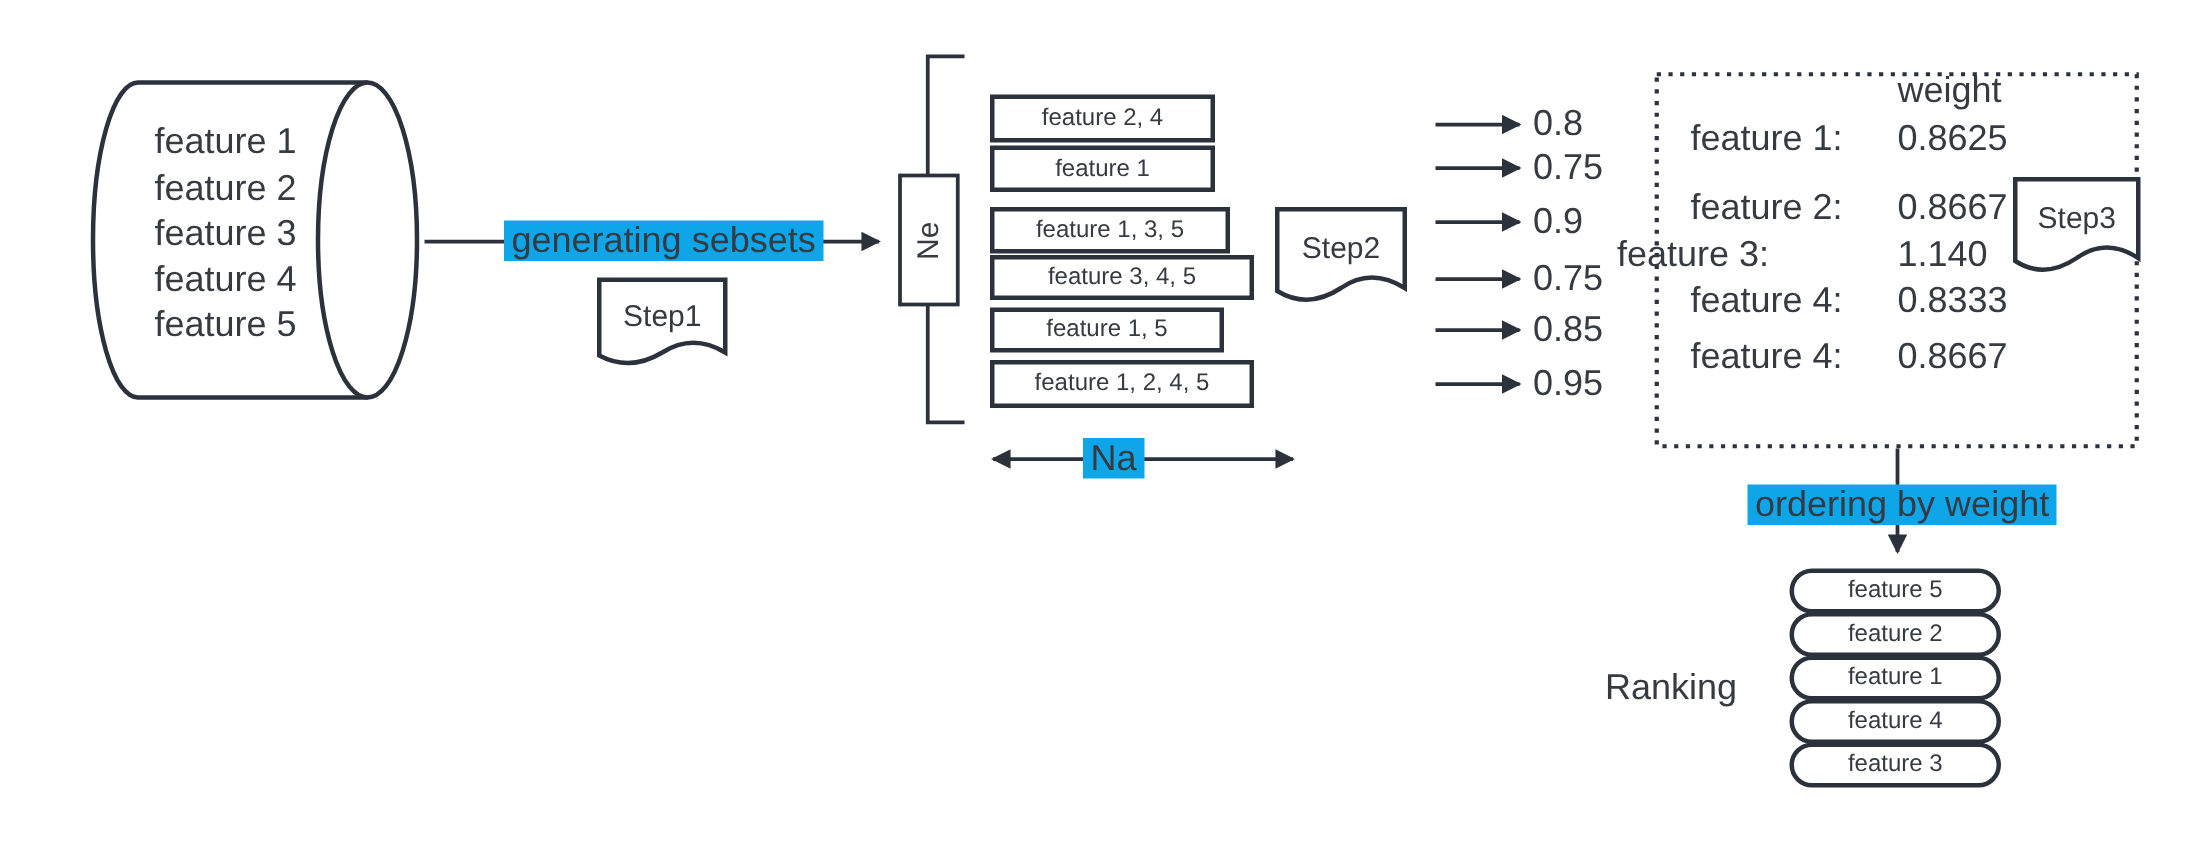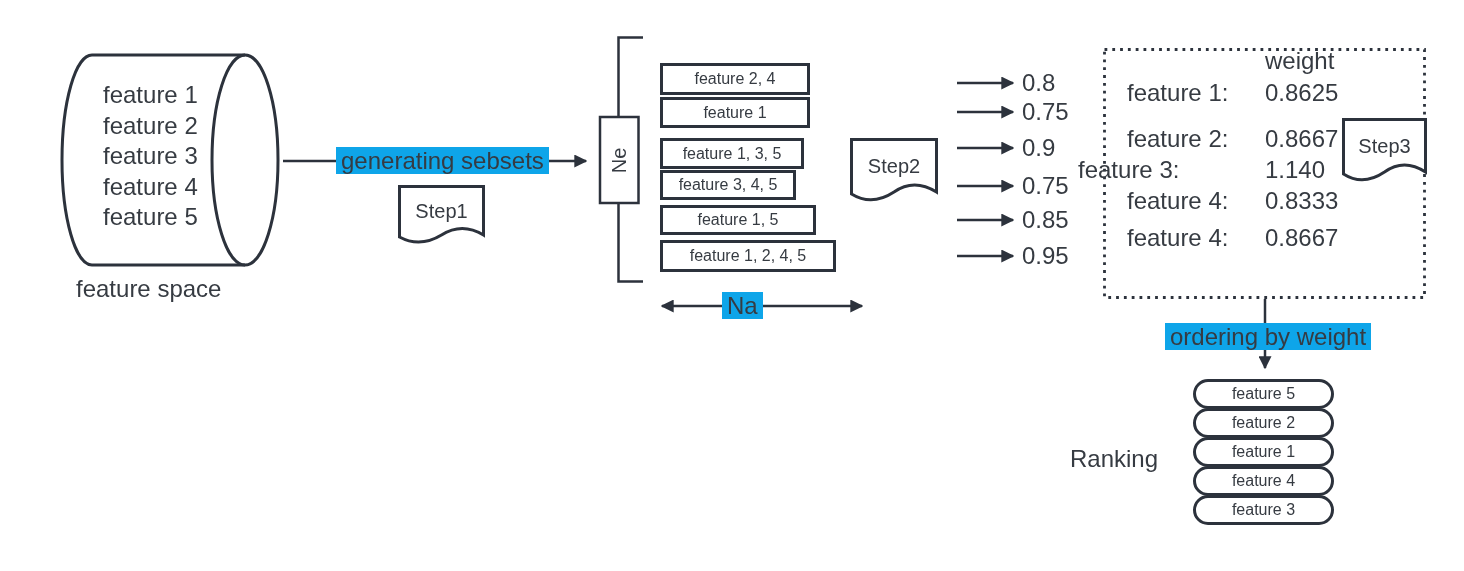--- a/index.html
+++ b/index.html
@@ -71,44 +71,43 @@
     </g>
 
     <line x1="1265" y1="299" x2="1265" y2="368" stroke="#2c323c" stroke-width="2.5" marker-end="url(#ah)"></line>
   </svg>
 
   <div class="t" style="left:103px;top:83px">feature 1</div>
   <div class="t" style="left:103px;top:114px">feature 2</div>
   <div class="t" style="left:103px;top:144px">feature 3</div>
   <div class="t" style="left:103px;top:175px">feature 4</div>
   <div class="t" style="left:103px;top:205px">feature 5</div>
-  <div class="t center" style="left:76px;top:277px;width:180px">feature space</div>
 
   <div class="t center" style="left:336px;top:149px;width:200px">
     <span class="bg">generating sebsets</span>
   </div>
 
   <div class="doclbl" style="left:398px;top:185px;width:87px;height:52px">
     <span>Step1</span>
   </div>
 
   <div class="vlabel" style="left:600px;top:117px;width:39px;height:86px">
     <span>Ne</span>
   </div>
 
   <div class="box" style="left:660px;top:63px;width:150px;height:32px">
     <span>feature 2, 4</span>
   </div>
   <div class="box" style="left:660px;top:97px;width:150px;height:31px">
     <span>feature 1</span>
   </div>
-  <div class="box" style="left:660px;top:138px;width:144px;height:31px">
+  <div class="box" style="left:660px;top:138px;width:160px;height:31px">
     <span>feature 1, 3, 5</span>
   </div>
-  <div class="box" style="left:660px;top:170px;width:136px;height:30px">
+  <div class="box" style="left:660px;top:170px;width:176px;height:30px">
     <span>feature 3, 4, 5</span>
   </div>
   <div class="box" style="left:660px;top:205px;width:156px;height:30px">
     <span>feature 1, 5</span>
   </div>
   <div class="box" style="left:660px;top:240px;width:176px;height:32px">
     <span>feature 1, 2, 4, 5</span>
   </div>
 
   <div class="t center" style="left:722px;top:294px;width:80px">

